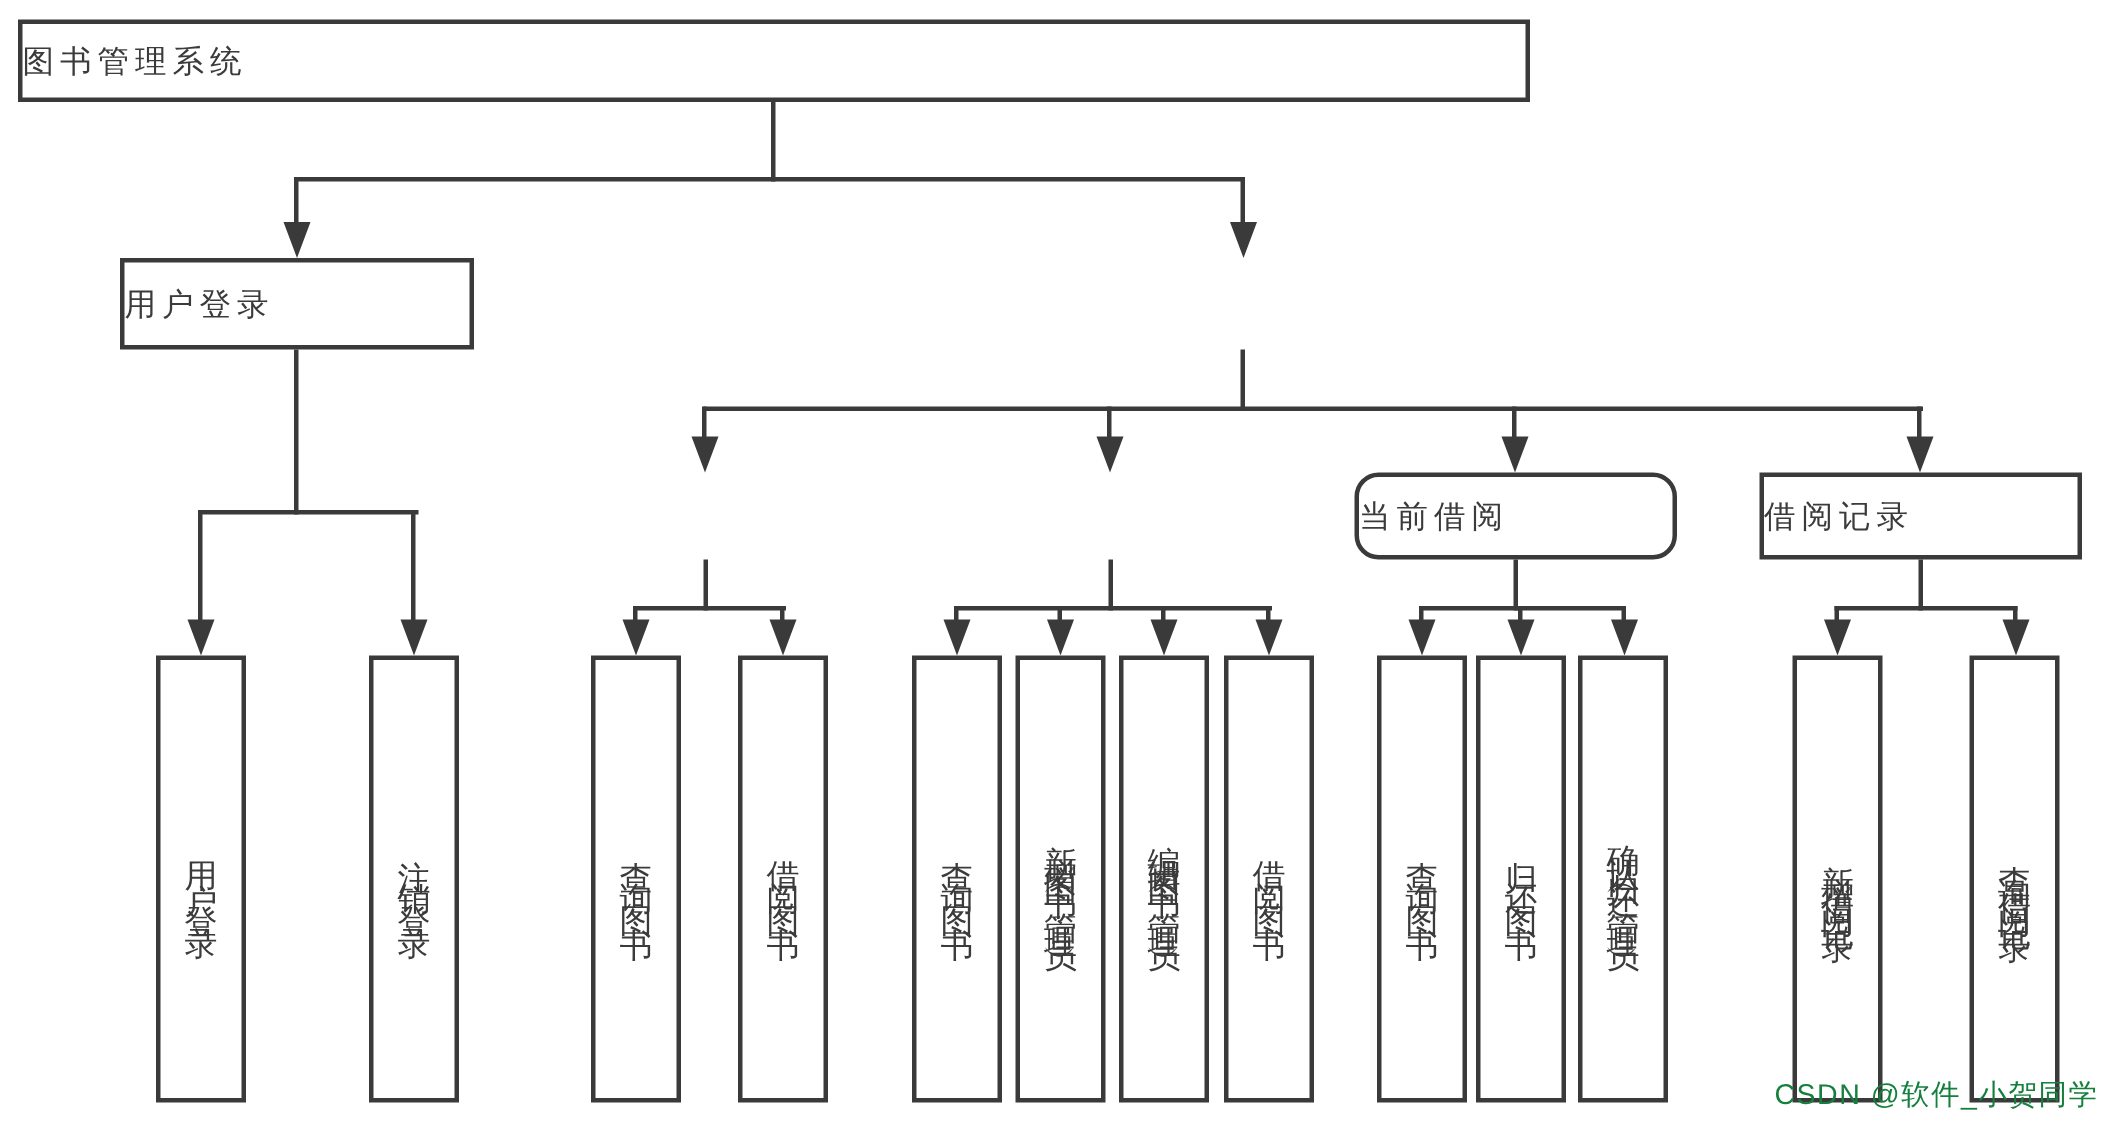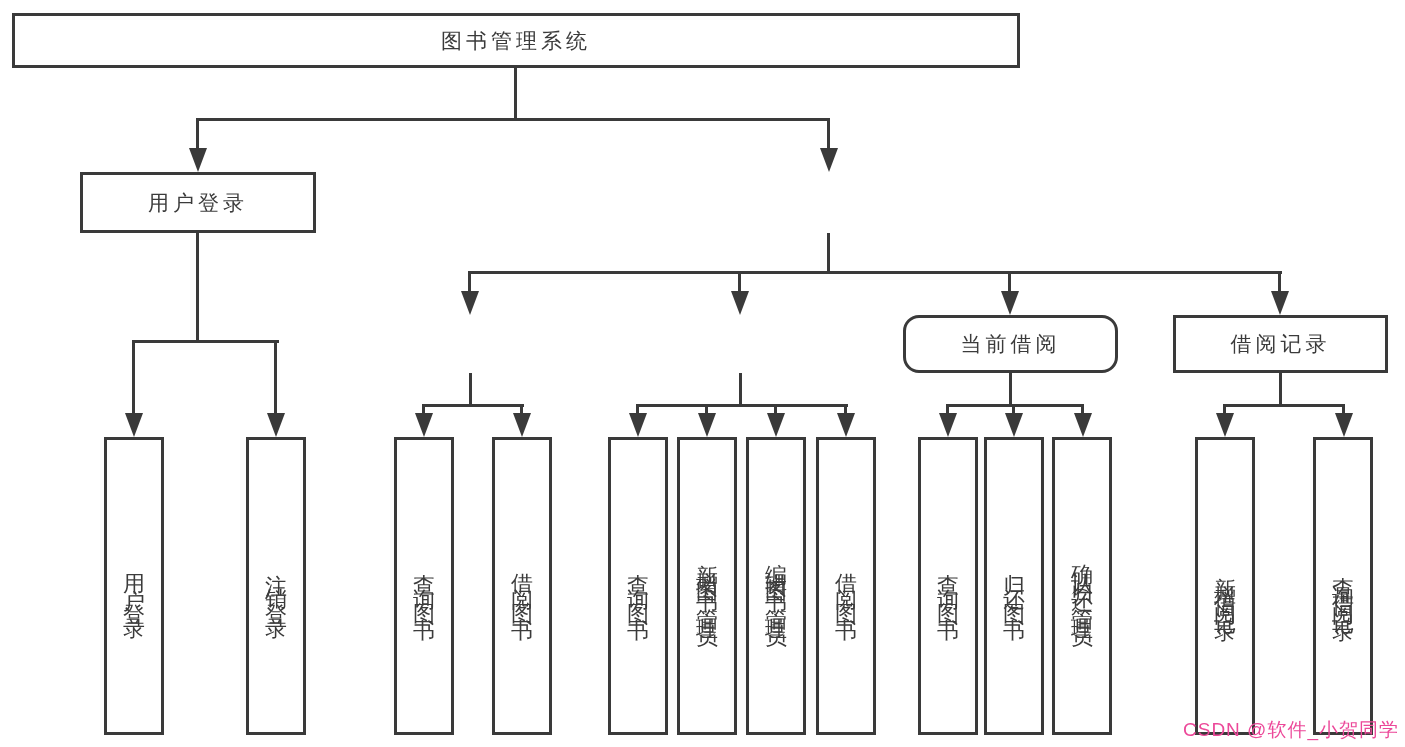--- a/index.html
+++ b/index.html
@@ -1,21 +1,21 @@
 <!DOCTYPE html>
 <html><head>
 <meta charset="utf-8">
 <style>
   html,body{margin:0;padding:0;background:#ffffff;}
   body{width:1405px;height:747px;overflow:hidden;font-family:"Liberation Sans","DejaVu Sans",sans-serif;}
   .canvas{position:relative;width:1405px;height:747px;background:#ffffff;}
 
   
   .bx{position:absolute;box-sizing:border-box;background:#ffffff;border:3px solid #3a3a3a;
-      display:flex;align-items:center;justify-content:center;
+      display:flex;align-items:center;justify-content:flex-start;
       color:#3b3b3b;font-size:21px;letter-spacing:4px;white-space:nowrap;}
   .root{left:12px;top:13px;width:1008px;height:55px;}
   .b-user{left:80px;top:172px;width:236px;height:61px;}
   .b-book{left:711px;top:172px;width:236px;height:61px;}
   .g-new{left:363px;top:315px;width:215px;height:58px;}
   .g-borrow{left:633px;top:315px;width:215px;height:58px;}
   .g-current{left:903px;top:315px;width:215px;height:58px;border-radius:16px;}
   .g-record{left:1173px;top:315px;width:215px;height:58px;}
 
   .leaf{position:absolute;top:437px;width:60px;height:298px;box-sizing:border-box;
@@ -29,21 +29,21 @@
   .l2a{left:394px;} .l2b{left:492px;}
   .l3a{left:608px;} .l3b{left:677px;} .l3c{left:746px;} .l3d{left:816px;}
   .l4a{left:918px;} .l4b{left:984px;} .l4c{left:1052px;}
   .l5a{left:1195px;} .l5b{left:1313px;}
 
   
   .ln{position:absolute;background:#3a3a3a;}
   .ah{position:absolute;width:0;height:0;border-left:9px solid transparent;
       border-right:9px solid transparent;border-top:24px solid #3a3a3a;}
 
-  .wm{position:absolute;left:1183px;top:717px;color:#ec4899;font-size:19px;
+  .wm{position:absolute;left:1183px;top:717px;color:#15803d;font-size:19px;
       letter-spacing:1px;z-index:10;white-space:nowrap;}
 </style>
 </head>
 <body>
 
 <div class="canvas">
 
   <div class="bx root">
     <span>图书管理系统</span>
   </div>

